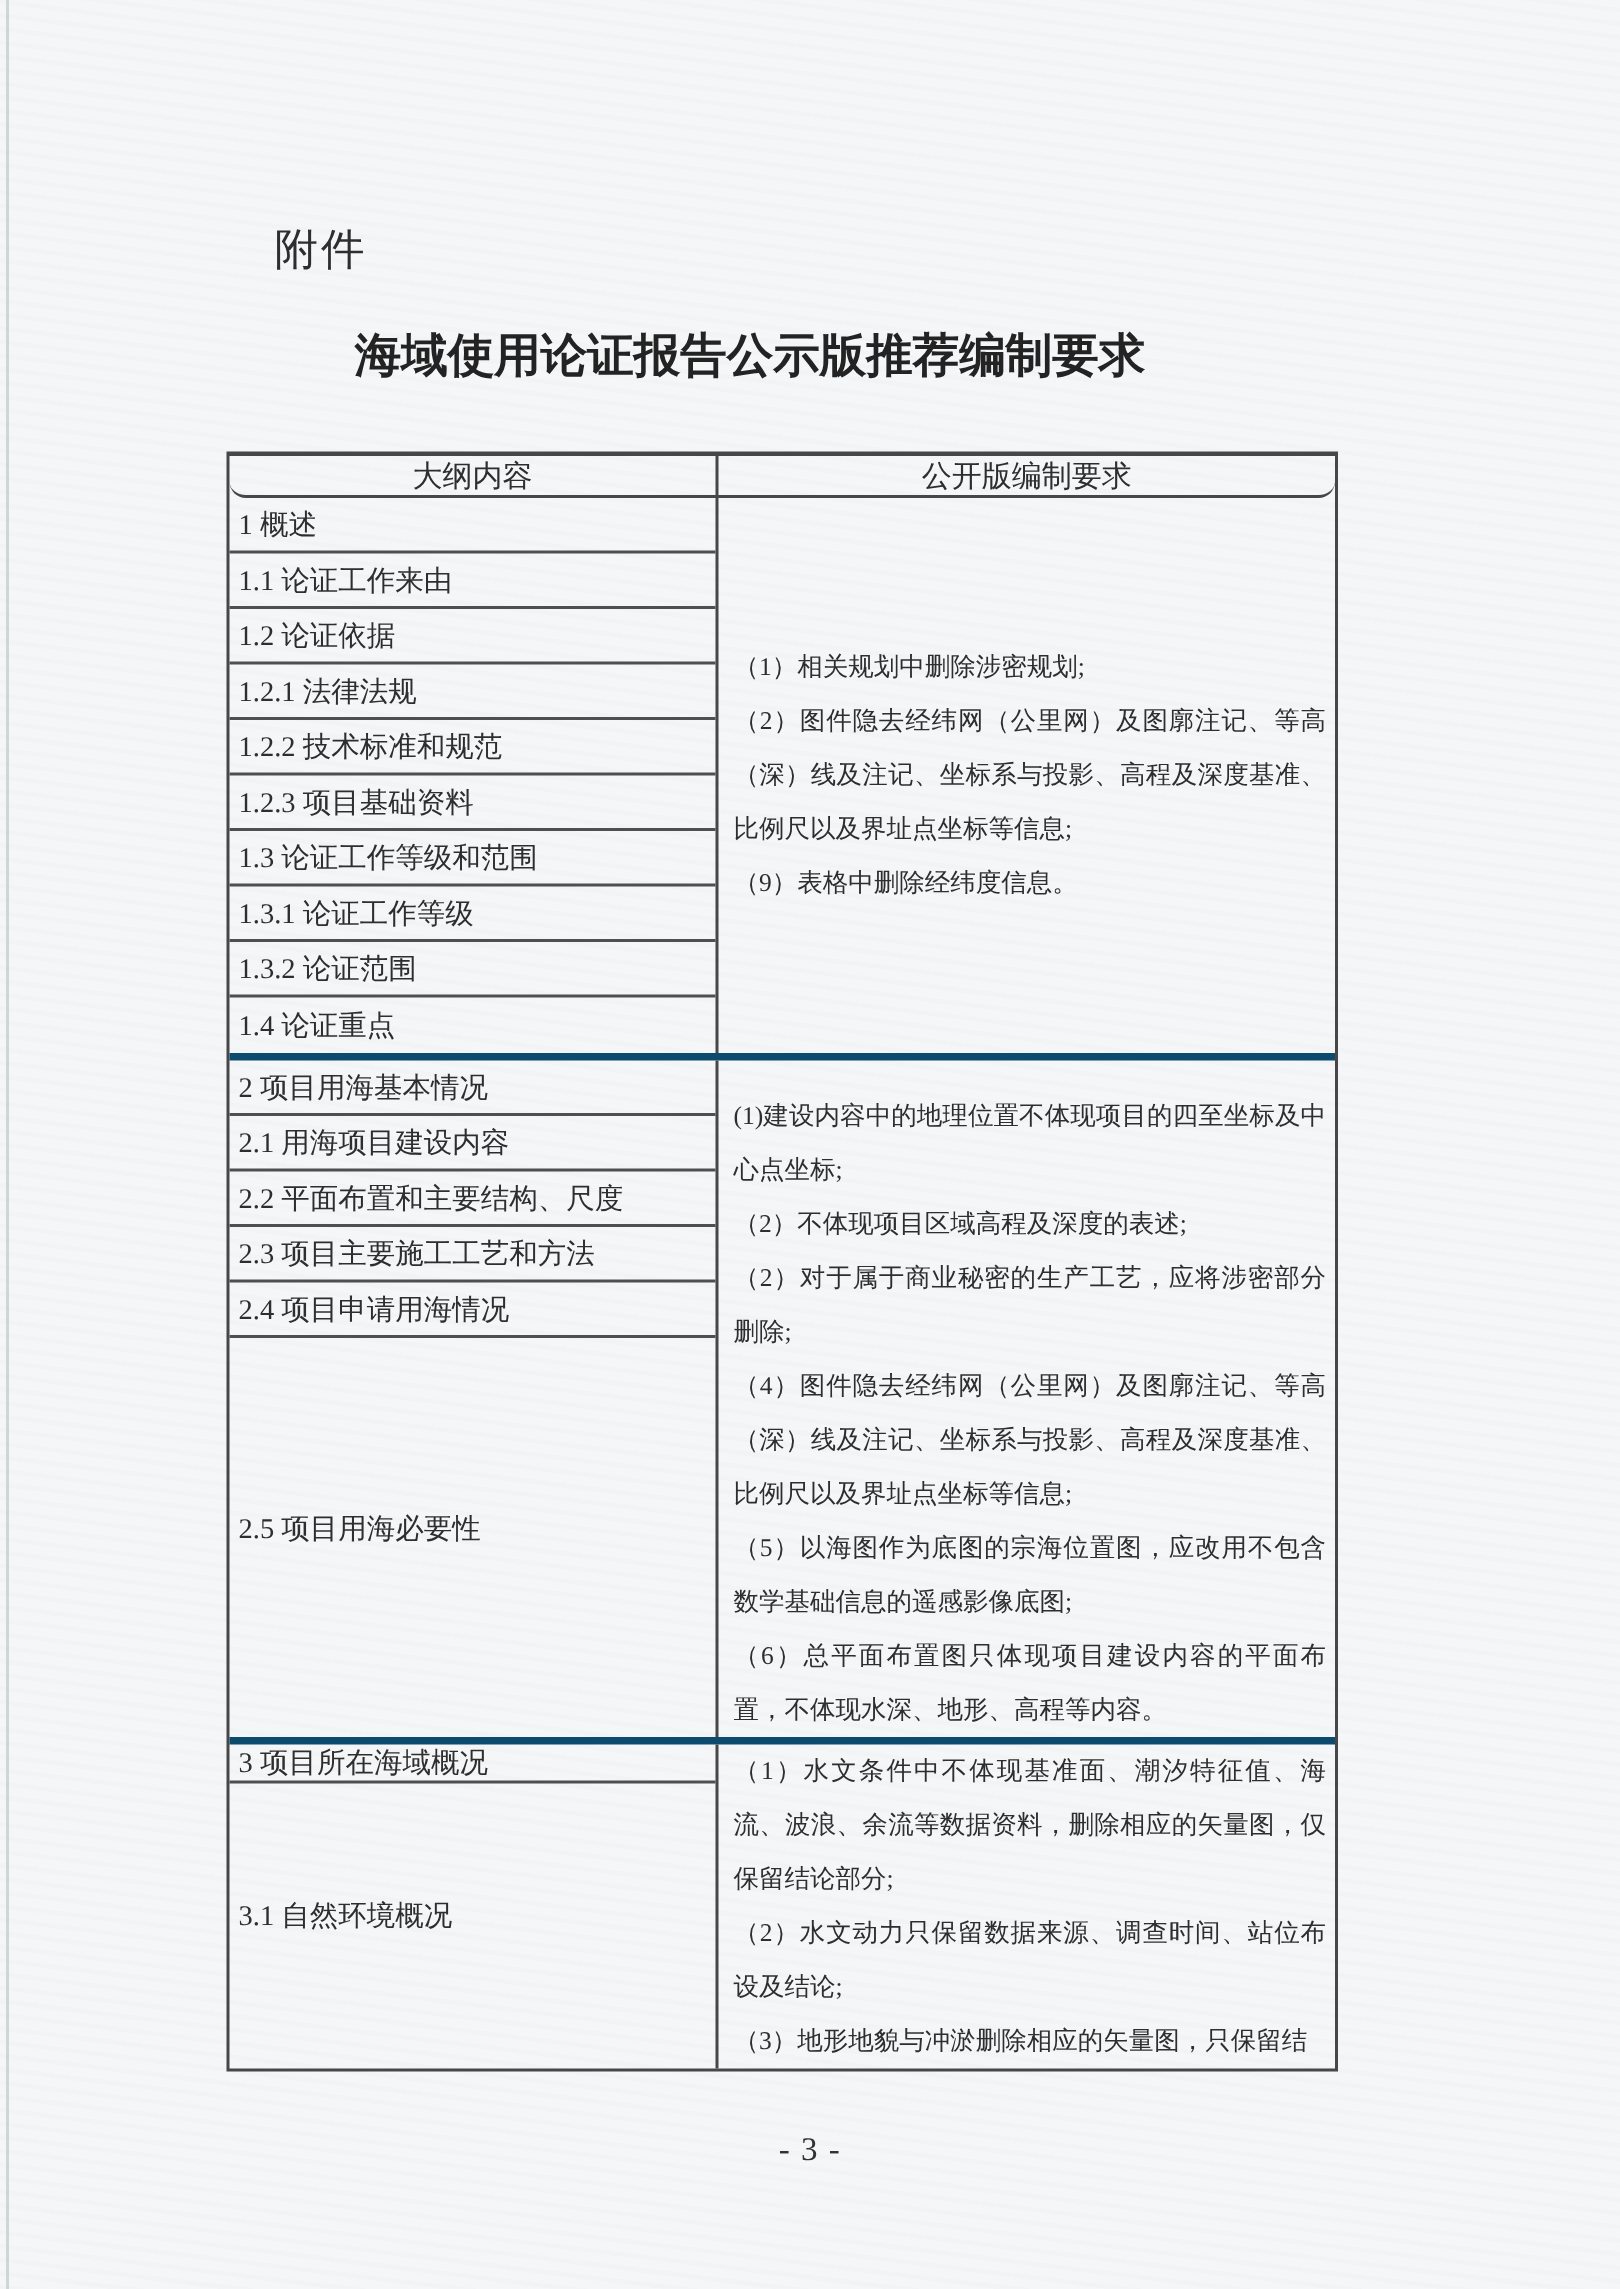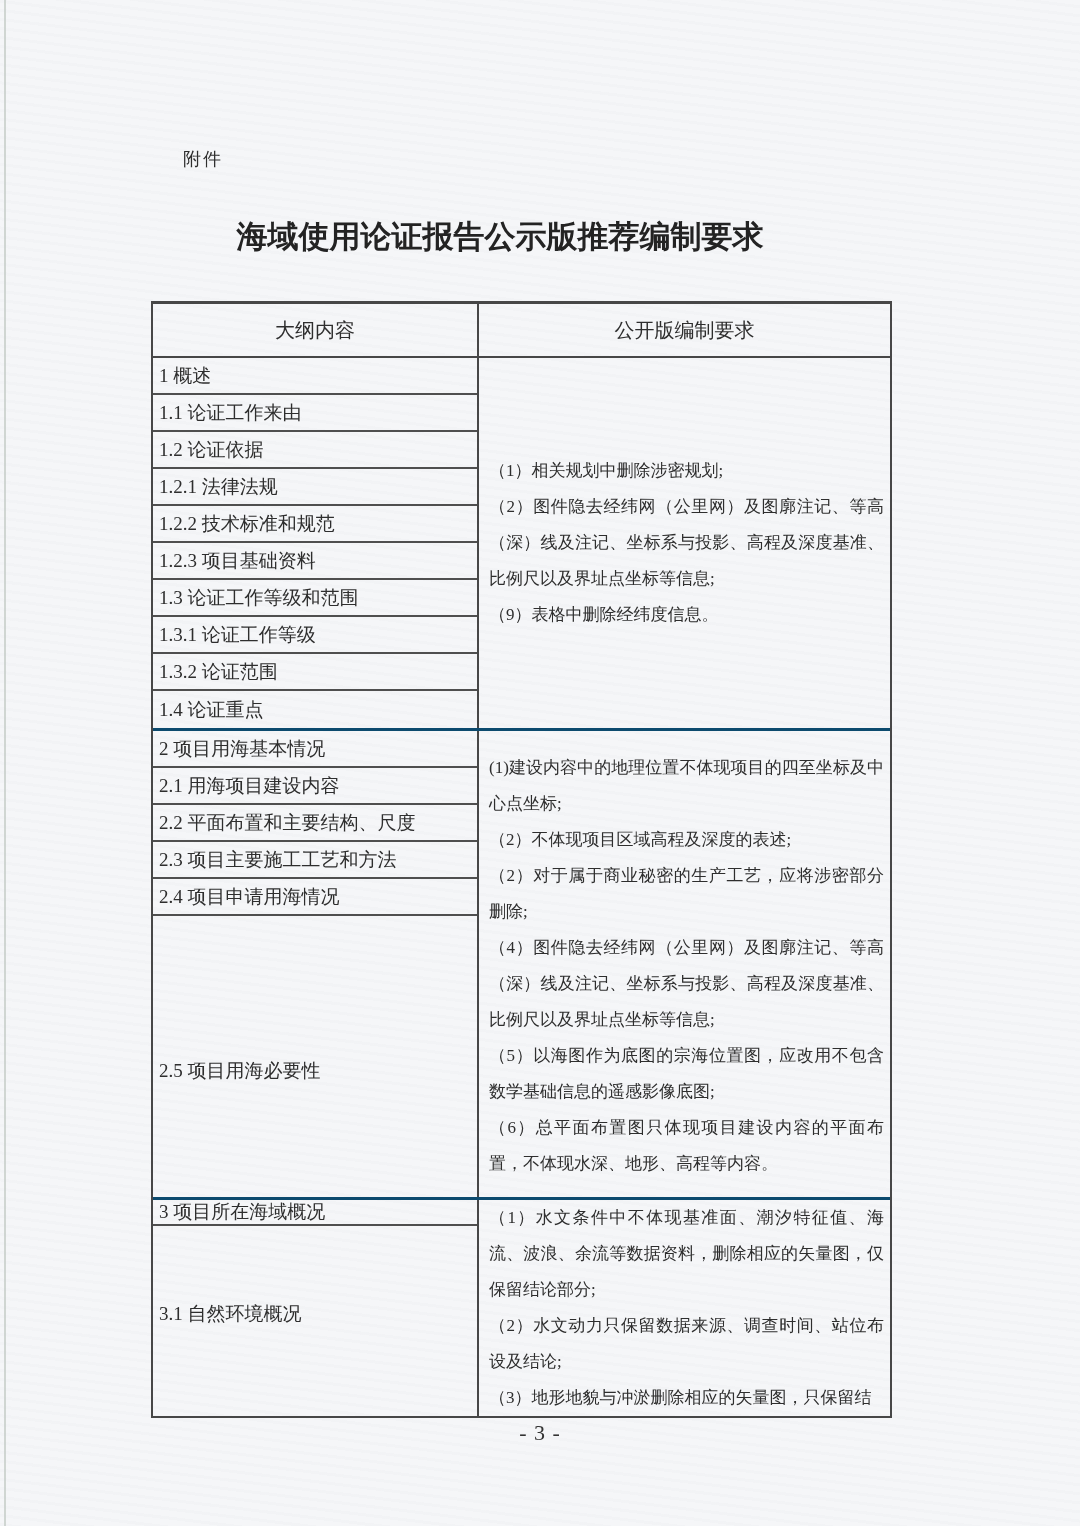--- a/index.html
+++ b/index.html
@@ -16,52 +16,52 @@
     position:absolute; inset:0;
     background:repeating-linear-gradient(7deg, rgba(120,128,140,.025) 0 3px, rgba(0,0,0,0) 3px 9px);
     pointer-events:none;
   }
   .scan-edge {
     position:absolute; left:4px; top:0; width:2px; height:100%;
     background:#c3cbc5; opacity:.75;
   }
   .attachment {
     position:absolute; left:183px; top:147px;
-    font-size:18px; letter-spacing:2px;
+    font-size:29px; letter-spacing:2px;
   }
   .doc-title {
     position:absolute; top:216px; left:0; width:1000px;
     text-align:center; font-size:31px; font-weight:bold;
     color:#232323; letter-spacing:0px;
   }
   .tbl {
     position:absolute; left:151px; top:301px; width:741px;
     border:2px solid #474747; border-top-width:3px;
     box-sizing:border-box;
   }
-  .thead { display:flex; height:54px; border-bottom:2px solid #474747; box-sizing:border-box; }
+  .thead { display:flex; height:28px; border-bottom:2px solid #474747; box-sizing:border-box;border-radius:11px; }
   .th-l {
     width:326px; border-right:2px solid #474747; box-sizing:border-box;
     display:flex; align-items:center; justify-content:center; font-size:20px;
   }
   .th-r { flex:1; display:flex; align-items:center; justify-content:center; font-size:20px; }
   .sec { display:flex; }
-  .sec.bordered { border-bottom:3px solid #0c4a6e; }
+  .sec.bordered { border-bottom:5px solid #0c4a6e; }
   .sec-l {
     width:326px; border-right:2px solid #474747; box-sizing:border-box;
     display:flex; flex-direction:column;
   }
   .orow {
     height:37px; box-sizing:border-box;
     border-bottom:2px solid #4f4f4f;
     display:flex; align-items:center;
     padding-left:6px; font-size:19px;
   }
   .orow:last-child { border-bottom:none; }
-  .orow.h-25 { height:253px;margin-top:28px; }
+  .orow.h-25 { height:253px; }
   .orow.h-3  { height:26px; }
   .orow.h-31 { height:176px; }
   .sec-r {
     flex:1; box-sizing:border-box; overflow:hidden;
     display:flex; flex-direction:column;
     padding:0 6px 0 10px;
     font-size:17px; line-height:36px;
   }
   .sec-r.v-center { justify-content:center; }
   .sec-r.pad-top { padding-top:19px; }

